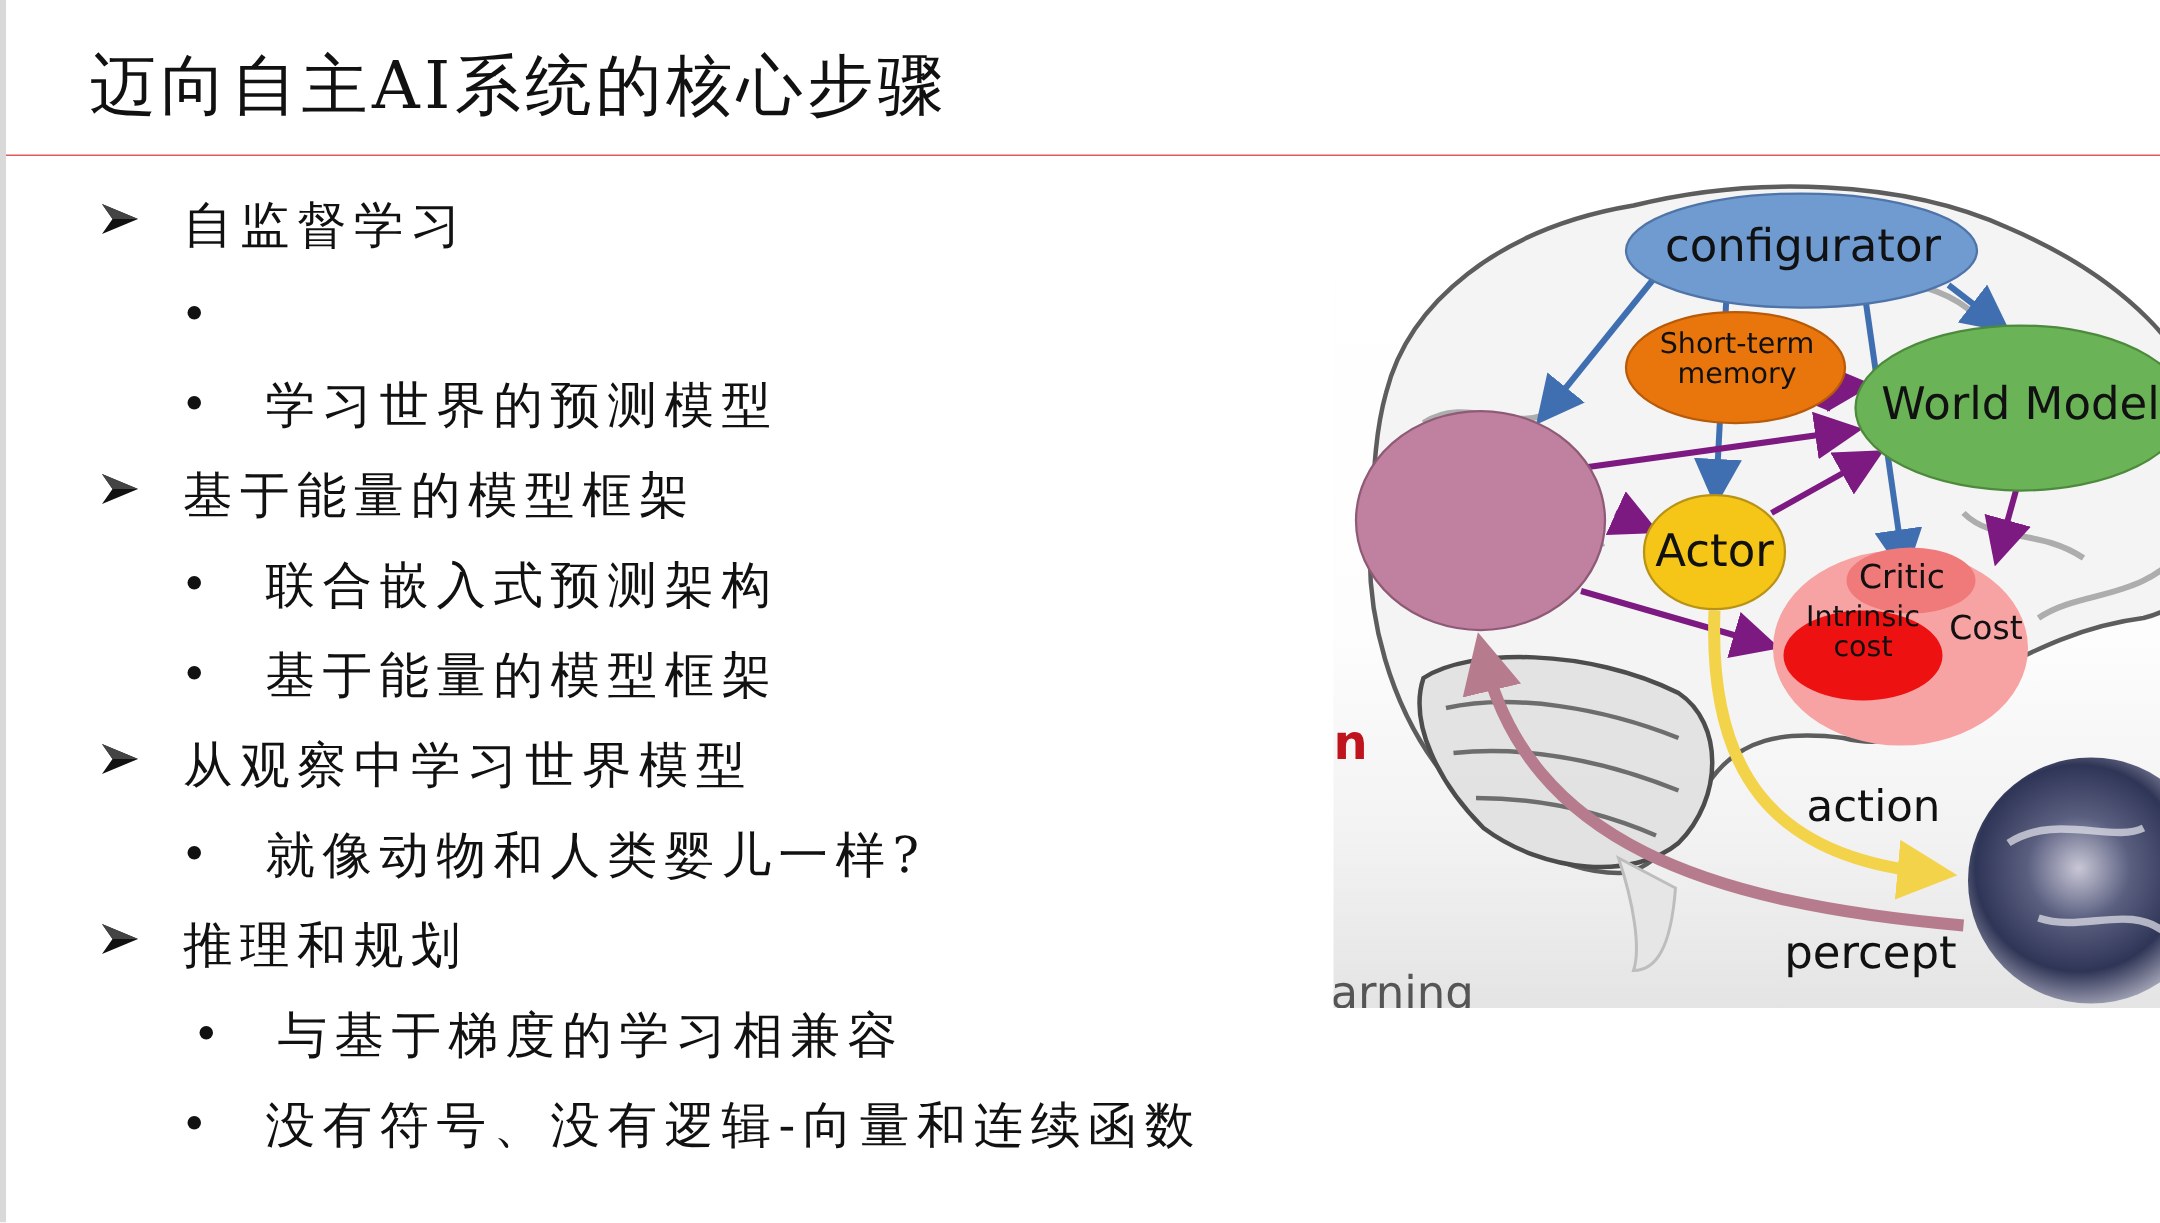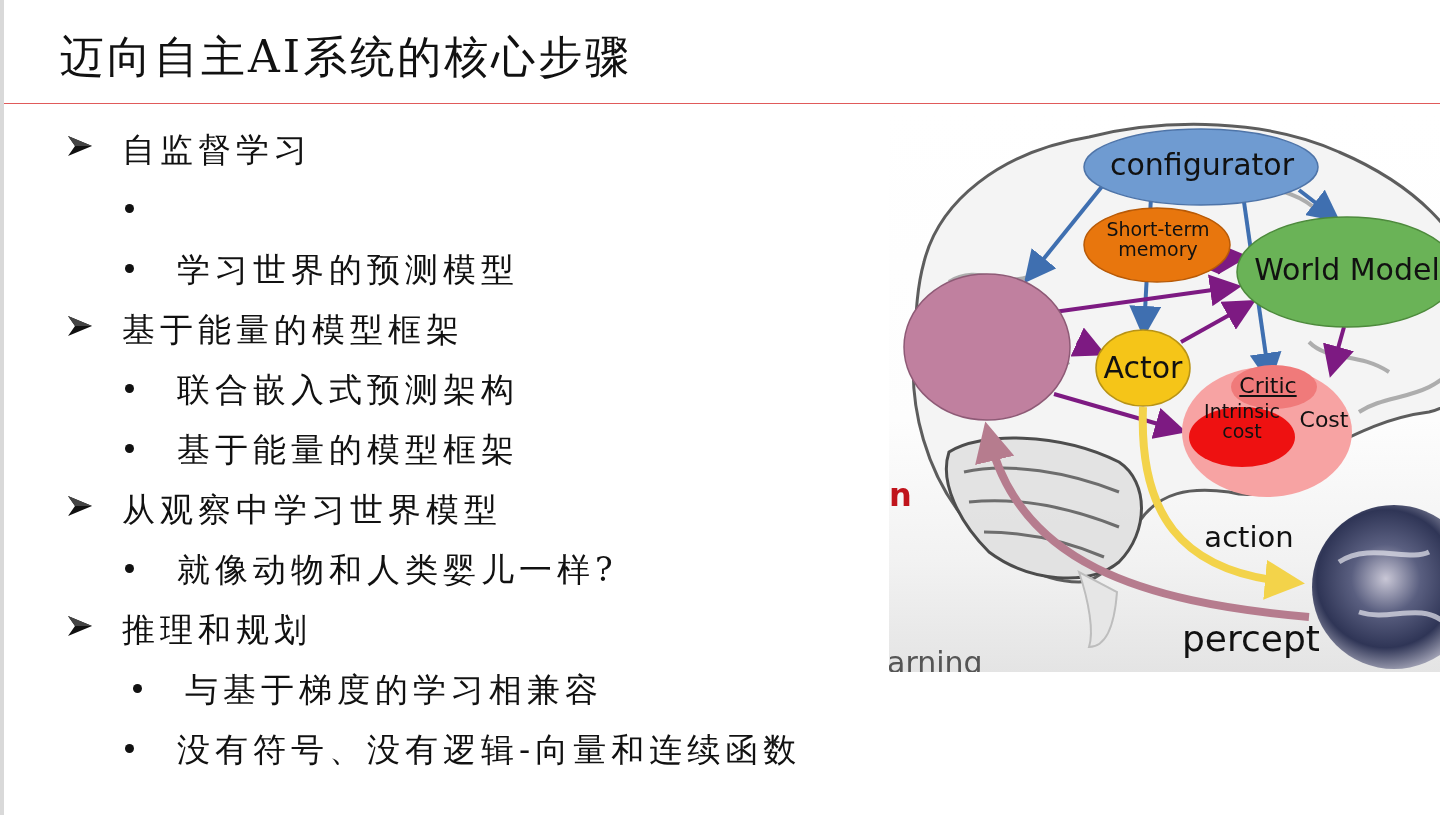--- a/index.html
+++ b/index.html
@@ -181,23 +181,23 @@
     <path d="M450 450 C 480 430, 520 450, 540 440 M470 500 C 500 510, 530 490, 555 510" stroke="#e6e6ee" stroke-width="5" fill="none" opacity="0.7"></path>
   </svg>
 
   <div class="dlabel" style="left:213px;top:37px;width:200px;font-size:30px;">configurator</div>
   <div class="dlabel" style="left:206px;top:108px;width:126px;font-size:19px;">
     <div>Short-term</div>
     <div>memory</div>
   </div>
   <div class="dlabel" style="left:353px;top:142px;width:210px;font-size:30px;">World Model</div>
   <div class="dlabel" style="left:207px;top:240px;width:94px;font-size:30px;">Actor</div>
-  <div class="dlabel" style="left:343px;top:262px;width:72px;font-size:22px;text-decoration:underline;">Critic</div>
+  <div class="dlabel" style="left:343px;top:262px;width:72px;font-size:22px;">Critic</div>
   <div class="dlabel" style="left:303px;top:290px;width:100px;font-size:19px;">
     <div>Intrinsic</div>
     <div>cost</div>
   </div>
   <div class="dlabel" style="left:405px;top:296px;width:60px;font-size:22px;">Cost</div>
   <div class="dlabel" style="left:305px;top:410px;width:110px;font-size:29px;">action</div>
-  <div class="dlabel" style="left:293px;top:508px;width:130px;font-size:36px;">percept</div>
+  <div class="dlabel" style="left:293px;top:508px;width:130px;font-size:30px;">percept</div>
   <div class="dlabel" style="left:0px;top:367px;font-size:32px;font-weight:bold;color:#c0141c;text-align:left;">n</div>
   <div class="dlabel" style="left:-2px;top:535px;font-size:30px;color:#555;text-align:left;">arning</div>
 </div>
 
 </body></html>

